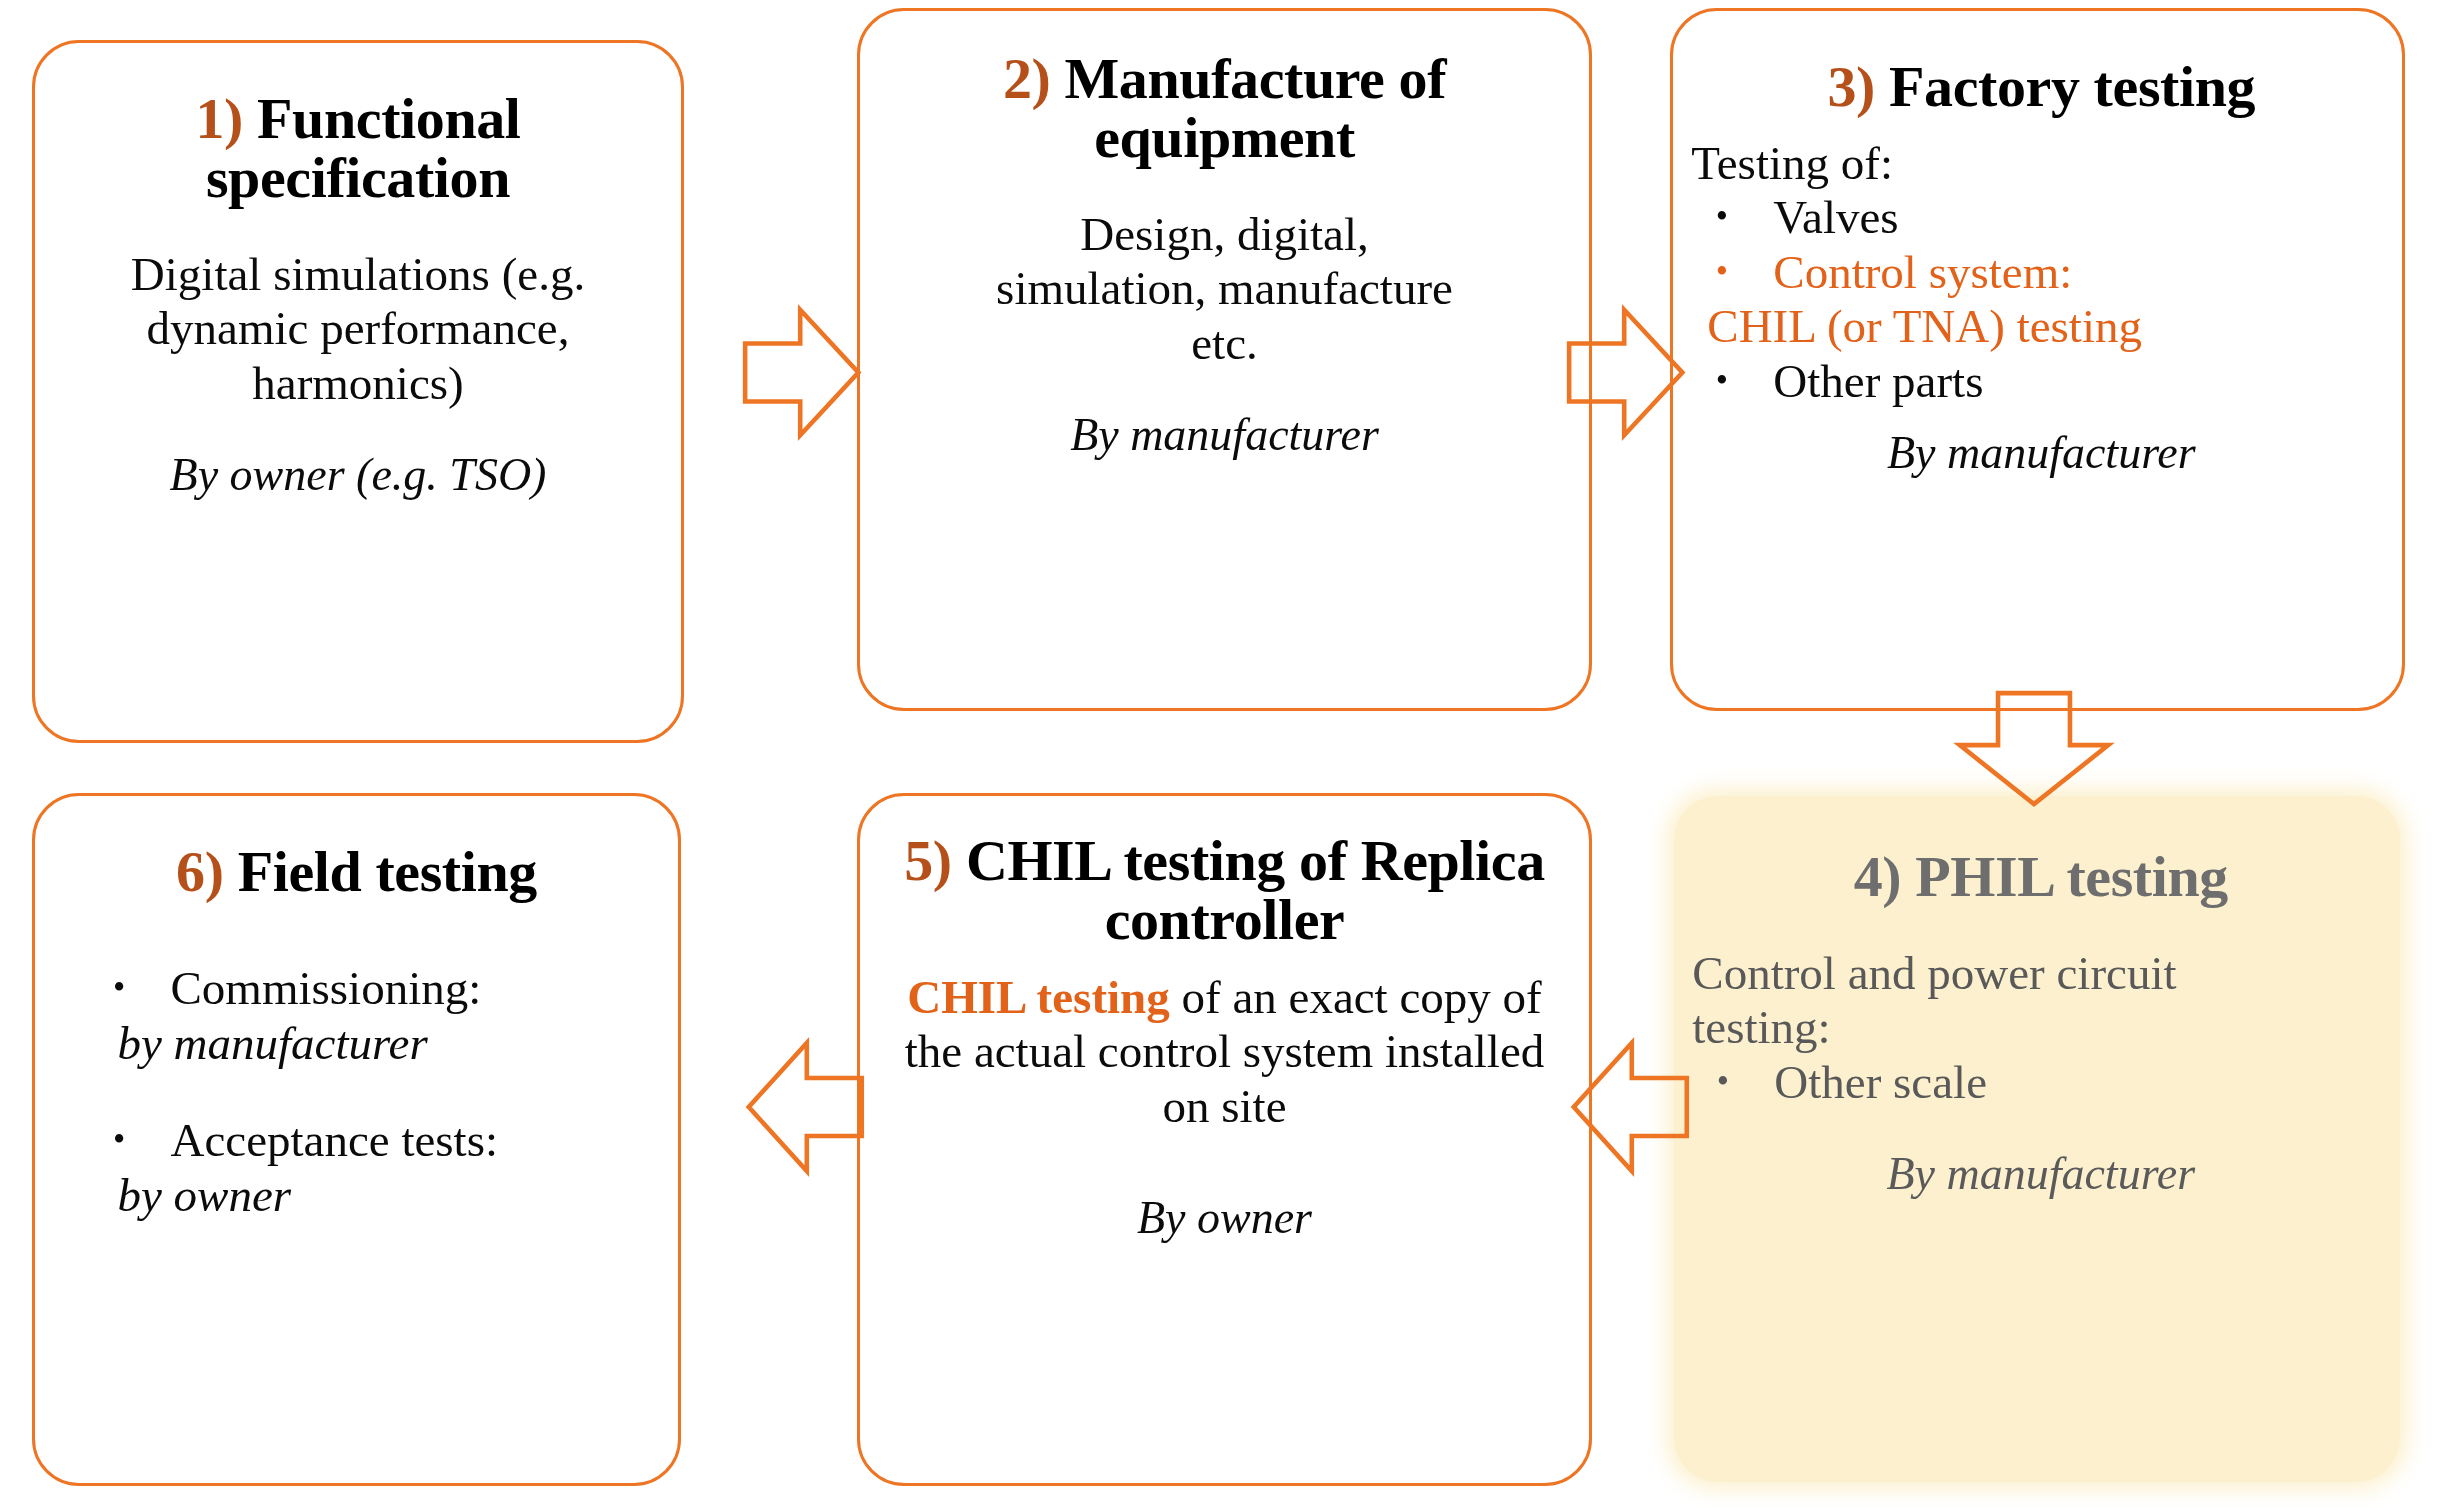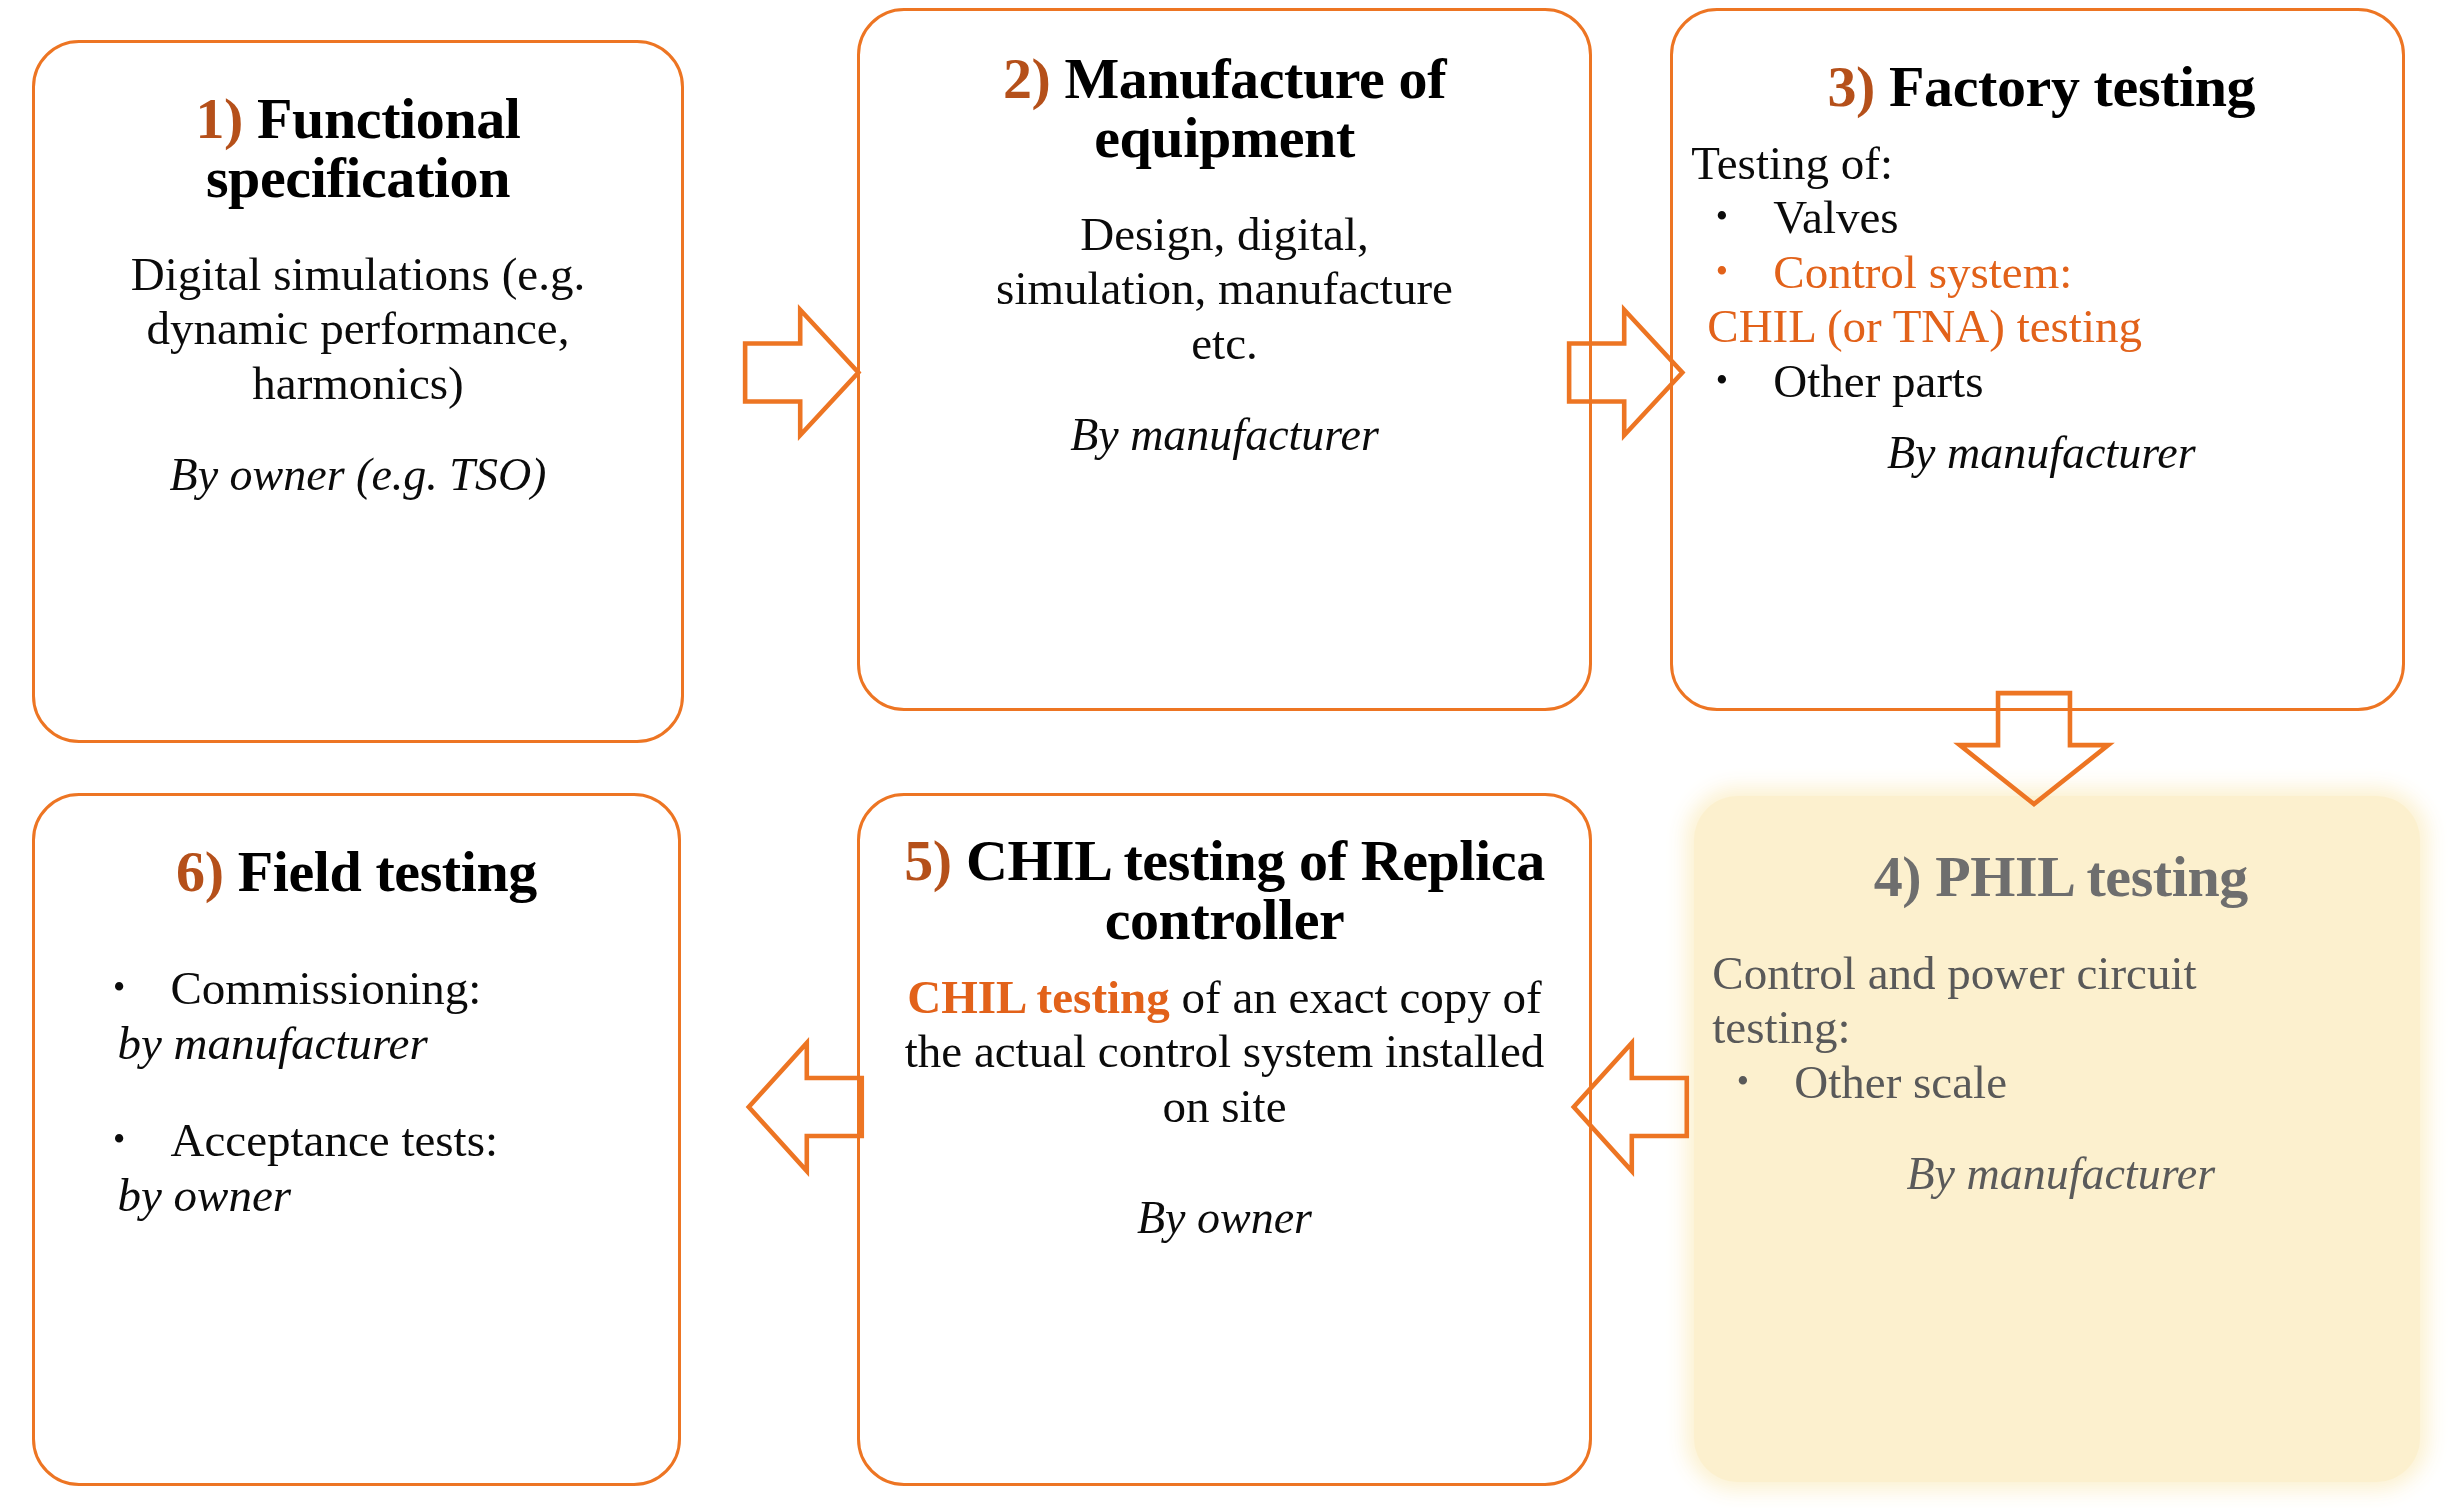--- a/index.html
+++ b/index.html
@@ -231,21 +231,21 @@
       </div>
       <div class="spacer-sm"></div>
       <p class="body-text" style="padding:0 18.3px;">
         <span class="accent-bold">CHIL testing</span><span> of an exact copy of the actual control system installed on site</span>
       </p>
       <div class="spacer-lg"></div>
       <p class="byline">By owner</p>
     </div>
   </div>
 
-  <div class="box highlight" style="left:1674px; top:796px; width:726px; height:686px;margin-left:20px;">
+  <div class="box highlight" style="left:1674px; top:796px; width:726px; height:686px;">
     <div class="box-inner" style="padding-left:18.3px; padding-right:10.7px;">
       <div class="title" style="margin-top:27.5px;">
         <span class="num">4)</span>
         <span>PHIL testing</span>
       </div>
       <div class="spacer-md"></div>
       <p class="body-text left-text" style="padding-right:137px;">Control and power circuit testing:</p>
       <ul class="bullets">
         <li>
           <span>Other scale</span>

